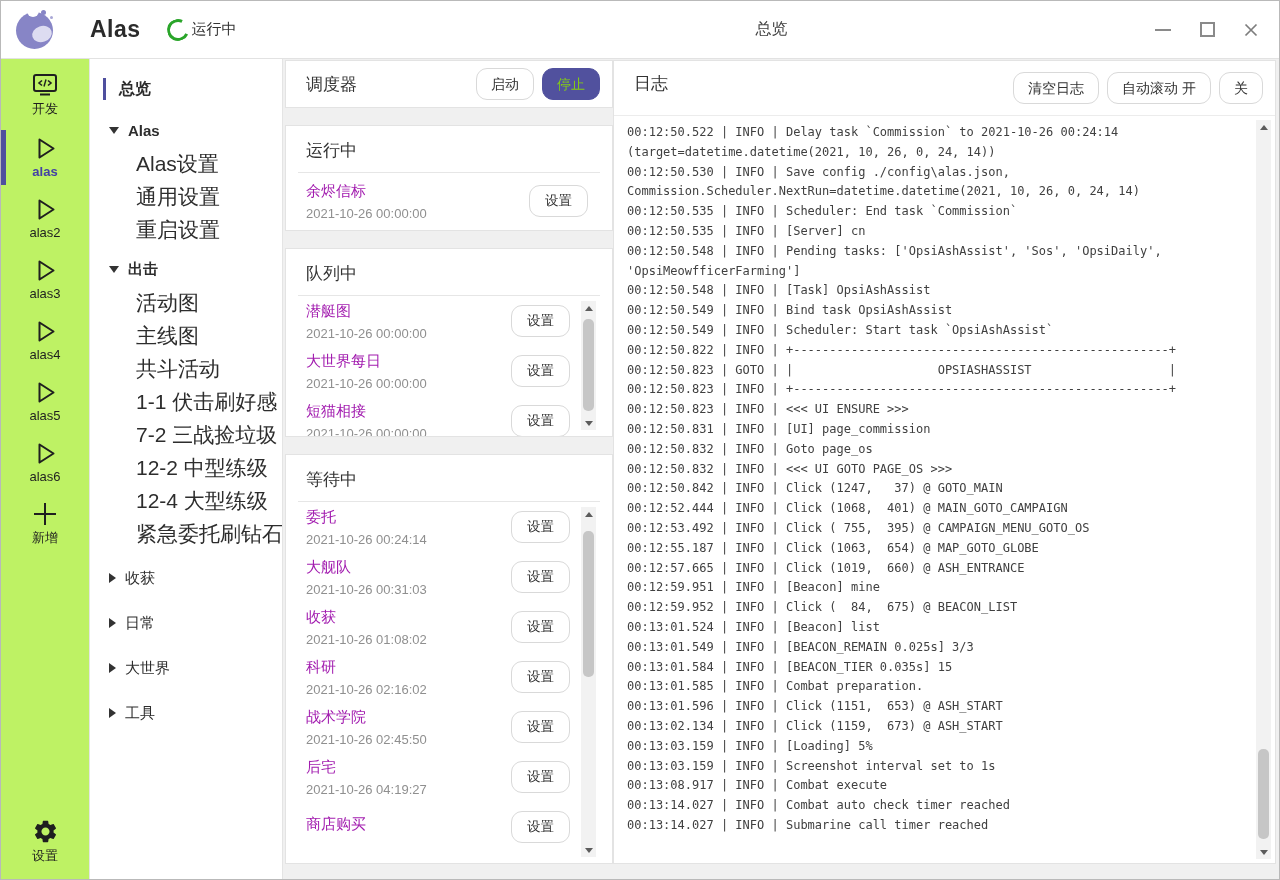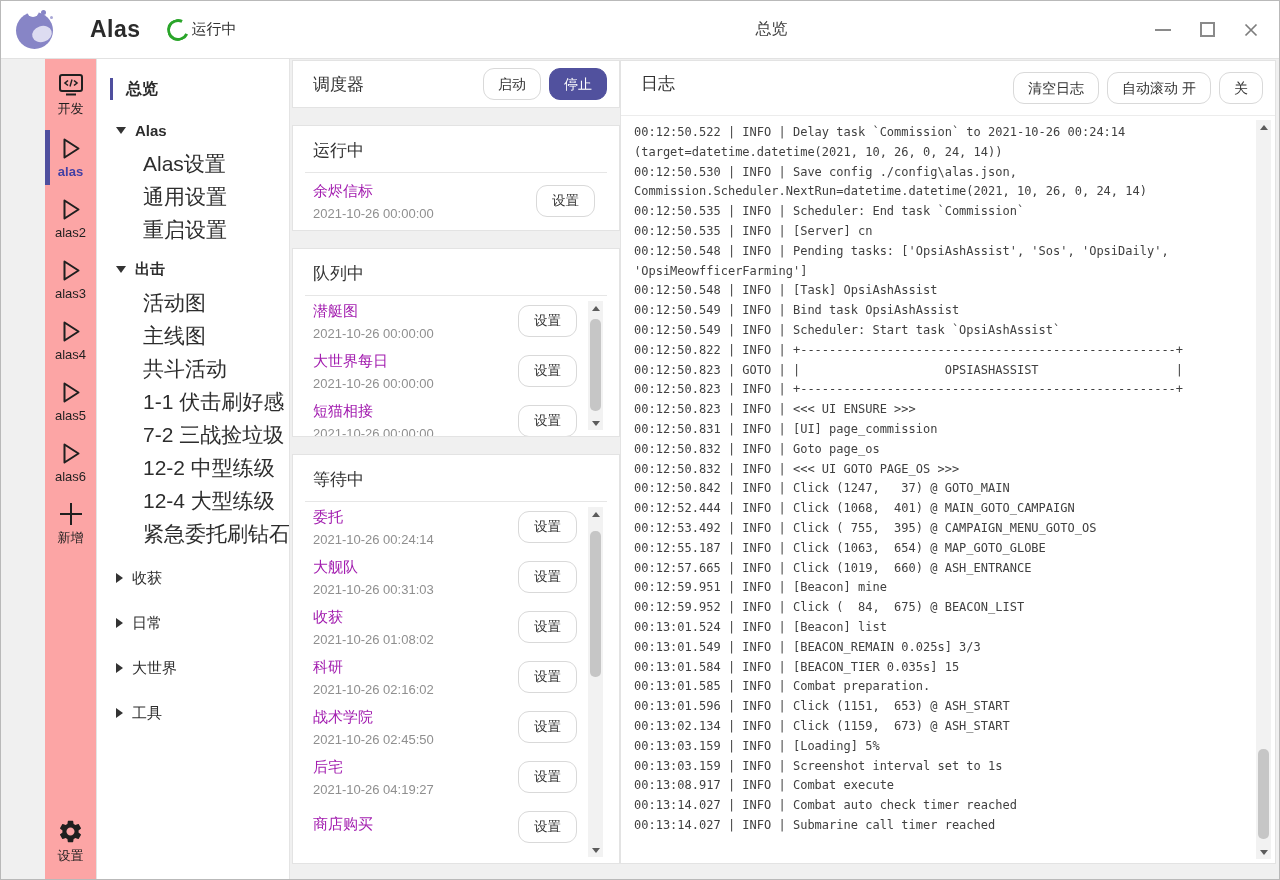--- a/index.html
+++ b/index.html
@@ -22,21 +22,21 @@
   .page-title{position:absolute;left:263px;right:0;text-align:center;font-size:16px;color:#404040;pointer-events:none;}
   .win-controls{position:absolute;right:10px;top:0;height:57px;display:flex;align-items:center;gap:8px;}
   .win-btn{width:36px;height:36px;display:flex;align-items:center;justify-content:center;cursor:pointer;}
   .glyph-min{width:16px;height:2px;background:#8a8a8a;}
   .glyph-max{width:15px;height:15px;border:2px solid #8a8a8a;box-sizing:border-box;}
 
   
   .main{flex:1;display:flex;min-height:0;background:#f0f0f0;}
 
   
-  .rail{width:52px;flex:0 0 auto;background:#fca5a5;border-right:1px solid #e4e4e4;display:flex;flex-direction:column;align-items:stretch;padding-top:6px;box-sizing:border-box;margin-left:44px;}
+  .rail{width:89px;flex:0 0 auto;background:#bef264;border-right:1px solid #e4e4e4;display:flex;flex-direction:column;align-items:stretch;padding-top:6px;box-sizing:border-box;}
   .rail-item{position:relative;display:flex;flex-direction:column;align-items:center;padding:8px 0 9px;cursor:pointer;}
   .rail-item .lbl{font-size:13px;color:#1f1f1f;margin-top:2px;}
   .rail-item.active::before{content:'';position:absolute;left:0;top:3px;bottom:3px;width:5px;background:#4f4f9e;}
   .rail-item.active .lbl{color:#4340a5;font-weight:700;}
   .rail-spacer{flex:1;}
   .rail svg{display:block;}
 
   
   .menu{width:193px;flex:0 0 auto;background:#fff;border-right:1px solid #e4e4e4;padding-top:12px;box-sizing:border-box;overflow:hidden;}
   .menu-overview{position:relative;height:36px;line-height:36px;padding-left:29px;font-size:16px;font-weight:700;color:#2d2d2d;cursor:pointer;margin-bottom:4px;}
@@ -52,21 +52,21 @@
   
   .content{flex:1;display:flex;min-width:0;padding:1px 3px 15px 2px;box-sizing:border-box;gap:0;}
   .col-mid{width:328px;flex:0 0 auto;display:flex;flex-direction:column;gap:17px;}
   .card{background:#fff;border:1px solid #e3e3e3;box-sizing:border-box;position:relative;}
 
   .sched-card{height:48px;display:flex;align-items:center;padding:0 12px 0 20px;gap:8px;}
   .card-title{font-size:17px;color:#333;}
   .sched-card .card-title{flex:1;}
 
   .btn{font-family:"Liberation Sans",sans-serif;font-size:14px;color:#333;background:#fff;border:1px solid #d9d9d9;border-radius:11px;padding:8px 14px;cursor:pointer;line-height:1;}
-  .btn-primary{background:#51519e;border-color:#51519e;color:#ffffff;}
+  .btn-primary{background:#51519e;border-color:#51519e;color:#84cc16;}
 
   .card-header{margin:0 12px;padding:13px 8px 10px;border-bottom:1px solid #e6e6e6;}
   .list-card{overflow:hidden;}
   .run-card{height:106px;}
   .queue-card{height:189px;}
   .wait-card{flex:1;min-height:0;}
 
   .task-row{display:flex;align-items:center;padding:7px 24px 7px 20px;box-sizing:border-box;height:50px;}
   .run-card .task-row{height:56px;}
   .list-card.scrollable .task-row{padding-right:42px;}

